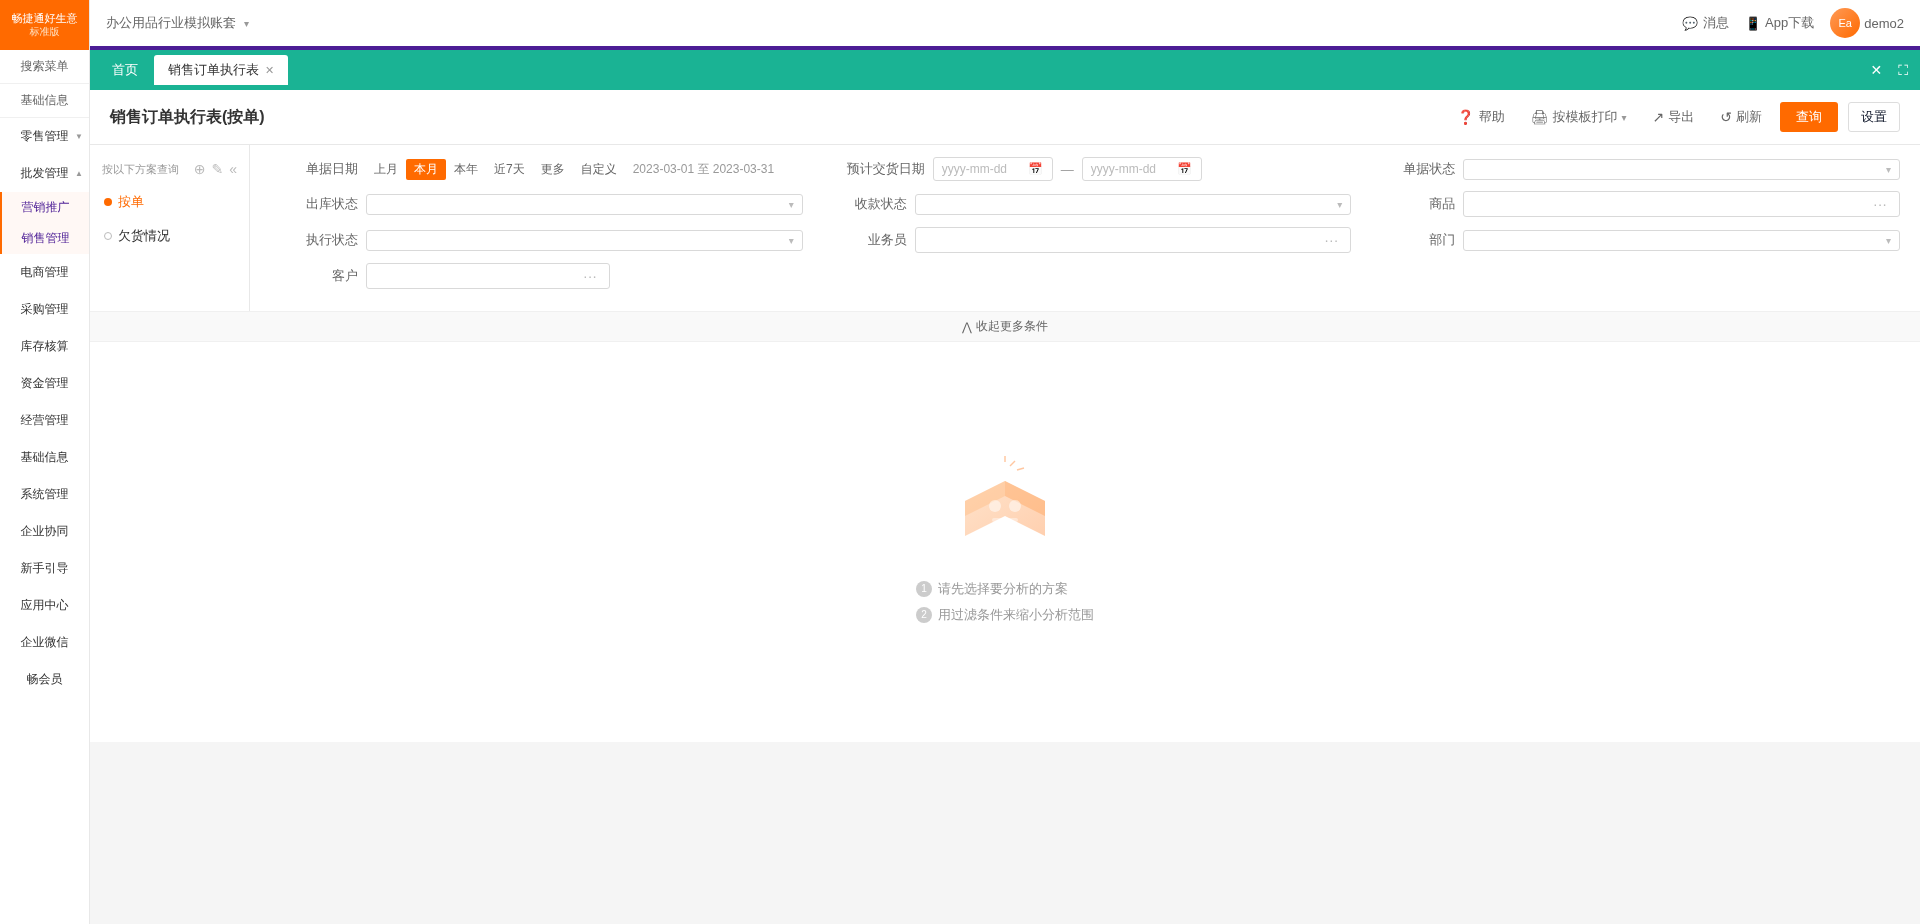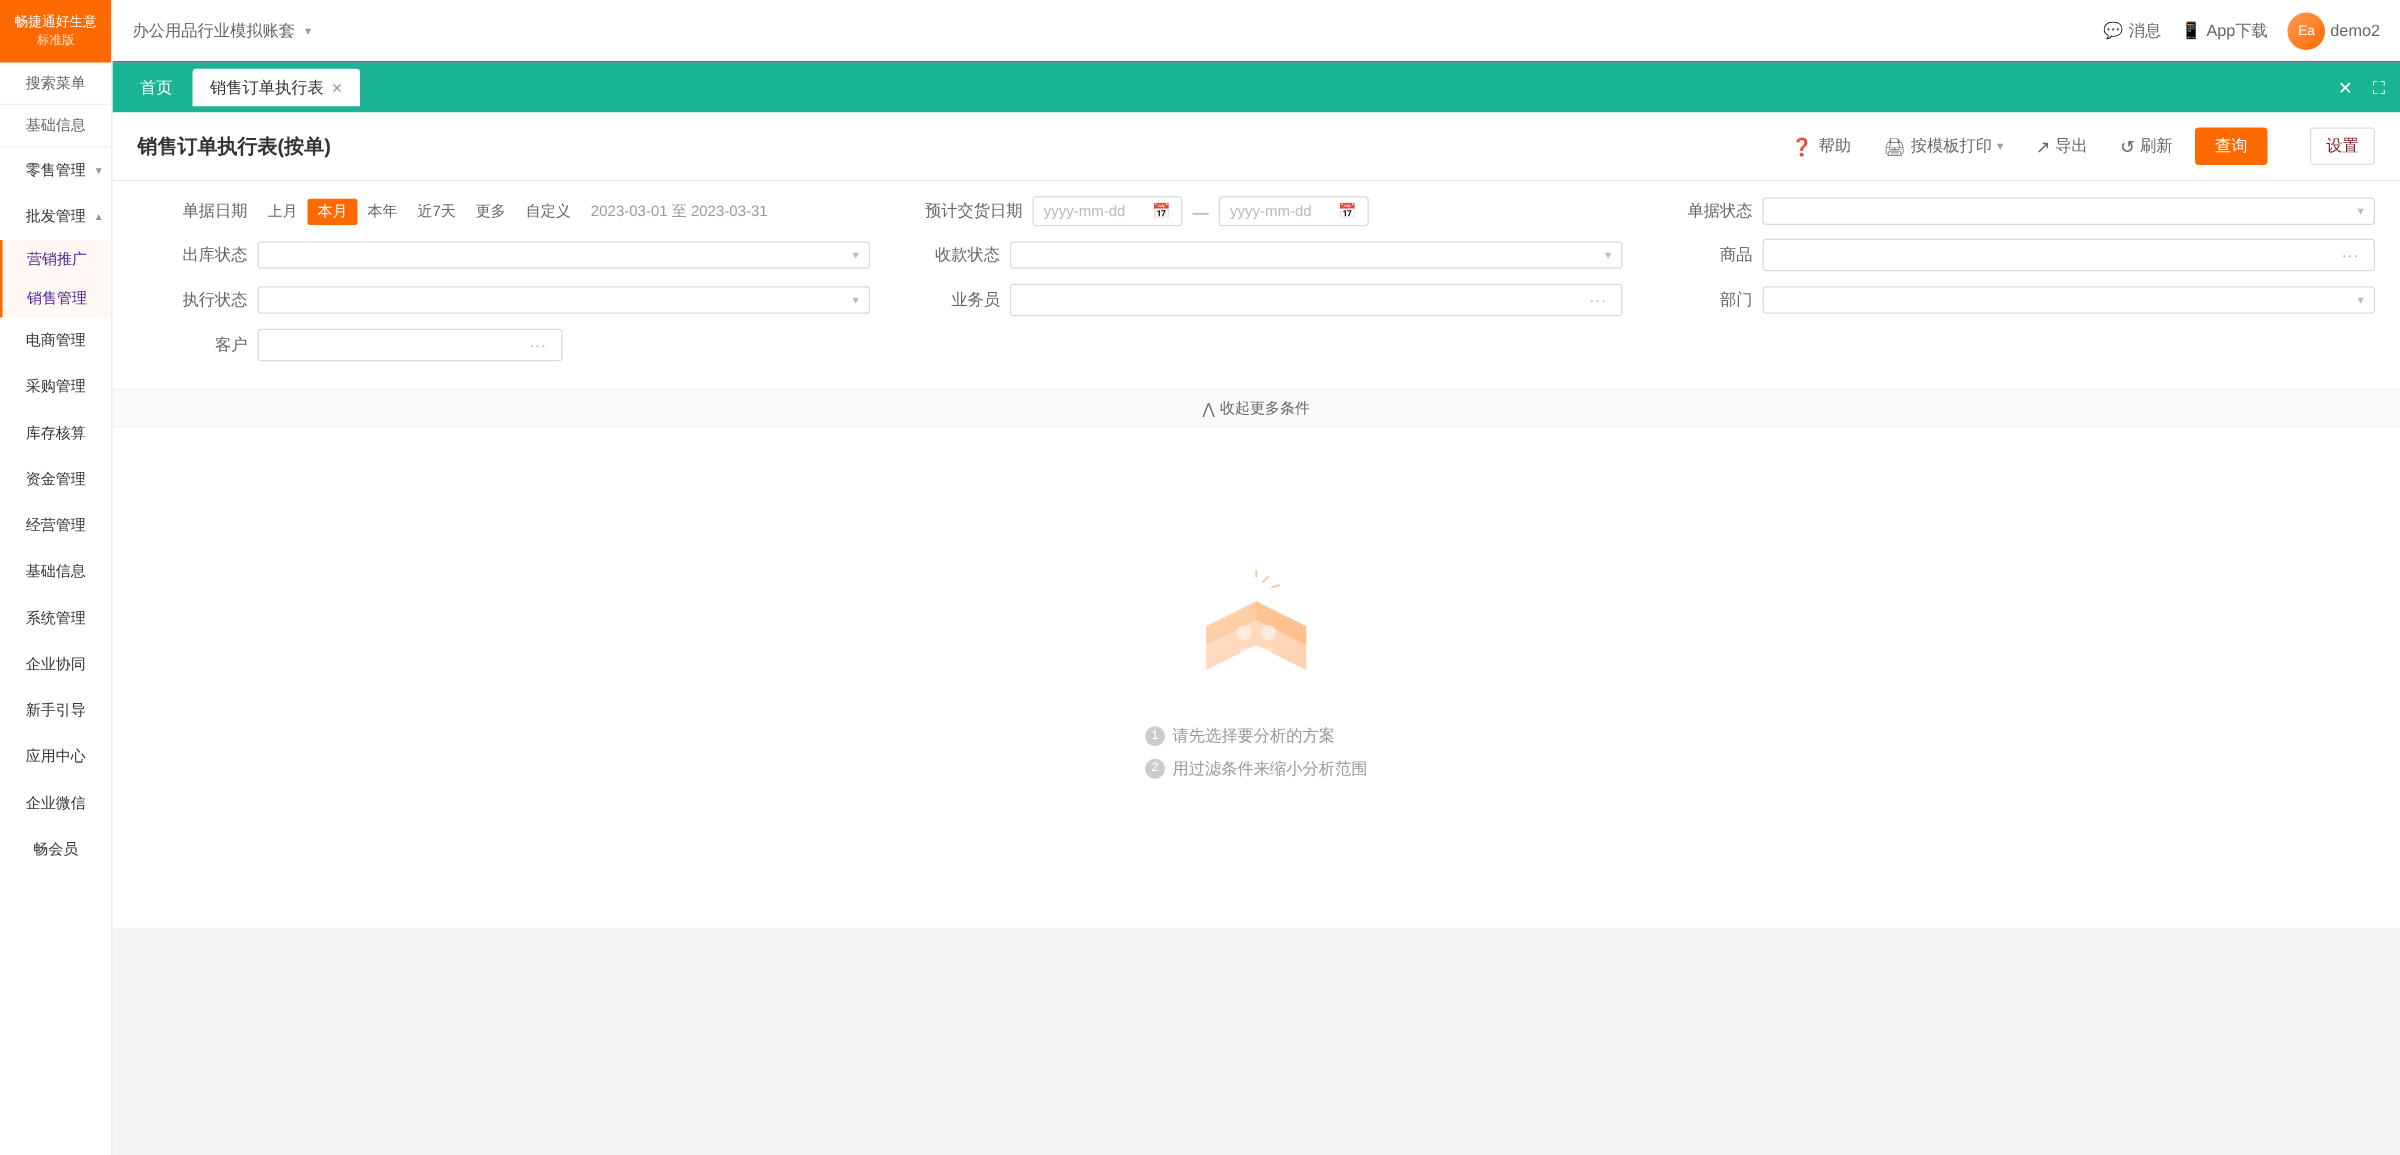--- a/index.html
+++ b/index.html
@@ -101,21 +101,21 @@
     }
 
     
     .top-header {
       height: 50px;
       background: #fff;
       display: flex;
       align-items: center;
       justify-content: space-between;
       padding: 0 16px;
-      border-bottom: 1px solid #4c1d95;
+      border-bottom: 4px solid #4c1d95;
       flex-shrink: 0;
     }
     .top-header-left {
       display: flex;
       align-items: center;
       gap: 8px;
       color: #666;
       font-size: 13px;
     }
     .top-header-dropdown {
@@ -233,27 +233,26 @@
       background: #ff6a00;
       color: #fff;
       border: none;
       padding: 6px 16px;
       border-radius: 3px;
       cursor: pointer;
       font-size: 13px;
     }
     .btn-default {
       background: #fff;
-      color: #7f1d1d;
+      color: #0f172a;
       border: 1px solid #ddd;
       padding: 5px 12px;
       border-radius: 3px;
       cursor: pointer;
       font-size: 13px;
-      margin-left: 24px;
     }
 
     
     .filter-area {
       background: #fff;
       padding: 0;
       margin: 0;
       display: flex;
     }
 
@@ -566,20 +565,38 @@
           <span class="page-action-btn-icon">↺</span>
           <span>刷新</span>
         </div>
         <button class="btn-primary">查询</button>
         <button class="btn-default">设置</button>
       </div>
     </div>
 
     <div class="filter-area">
 
+      <div class="left-panel">
+        <div class="left-panel-header">
+          <span class="left-panel-title">按以下方案查询</span>
+          <div class="left-panel-icons">
+            <span class="left-panel-icon">⊕</span>
+            <span class="left-panel-icon">✎</span>
+            <span class="left-panel-icon">«</span>
+          </div>
+        </div>
+        <div class="left-panel-item active">
+          <div class="left-panel-dot"></div>
+          <span>按单</span>
+        </div>
+        <div class="left-panel-item">
+          <div class="left-panel-dot-gray"></div>
+          <span>欠货情况</span>
+        </div>
+      </div>
 
       <div class="right-panel">
 
         <div class="filter-row">
           <div class="filter-col">
             <span class="filter-label">单据日期</span>
             <div class="date-tabs">
               <span class="date-tab">上月</span>
               <span class="date-tab active">本月</span>
               <span class="date-tab">本年</span>

